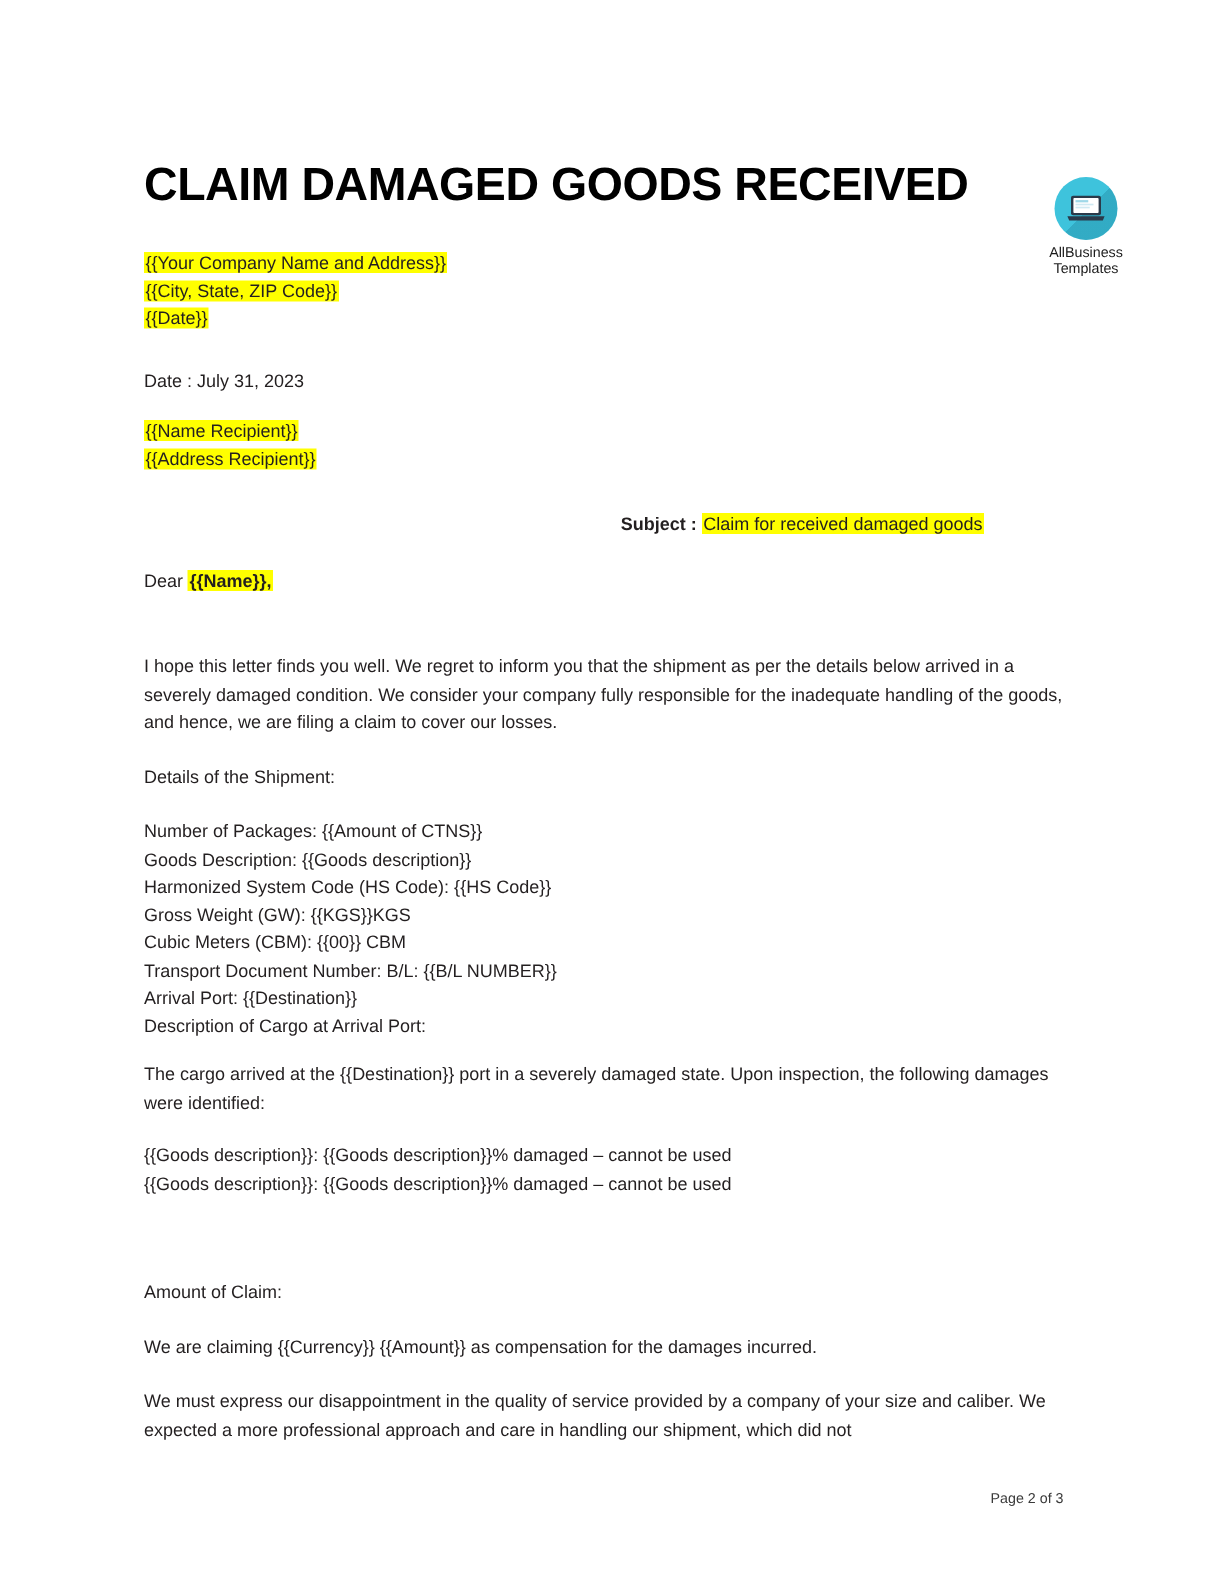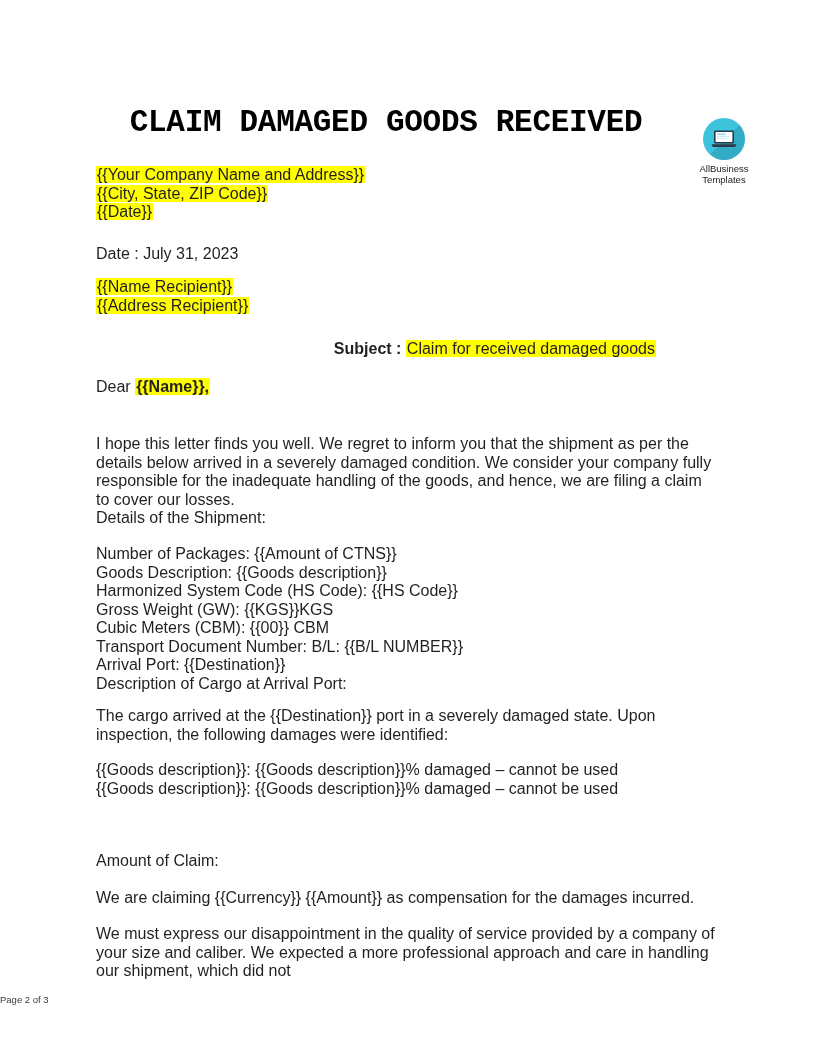--- a/index.html
+++ b/index.html
@@ -27,24 +27,22 @@
   
   .doc-title {
     position: absolute;
     top: 104px;
     left: 96px;
     width: 580px;
     font-size: 31px;
     font-weight: bold;
     letter-spacing: -0.3px;
     line-height: 38px;
-    text-align: center;
     white-space: nowrap;
     color: #000;
-    font-family: Liberation Mono, monospace;
   }
 
   
   .logo-block {
     position: absolute;
     top: 118px;
     left: 685px;
     width: 78px;
     text-align: center;
   }
@@ -76,21 +74,21 @@
     font-size: 9.5px;
     line-height: 11px;
     color: #1a1a1a;
     font-family: "Liberation Sans", sans-serif;
   }
 
   
   .blk {
     position: absolute;
     left: 96px;
-    font-size: 16px;
+    font-size: 12px;
     line-height: 18.5px;
     color: #231f20;
   }
   .blk.wide { width: 622px; }
   .blk.narrow { width: 560px; }
 
   .hl {
     background: #ffff00;
     color: #231f20;
     padding: 0 1px;
@@ -100,21 +98,21 @@
   .bold { font-weight: bold; }
 
   .line { display: block; white-space: nowrap; }
 
   
   .footer {
     position: absolute;
     top: 994px;
     left: 0;
     width: 709px;
-    text-align: left;
+    text-align: right;
     font-size: 9.5px;
     color: #3a3a3a;
     font-family: "Liberation Sans", sans-serif;
   }
 </style>
 </head>
 <body>
 
 <div class="page">
 

